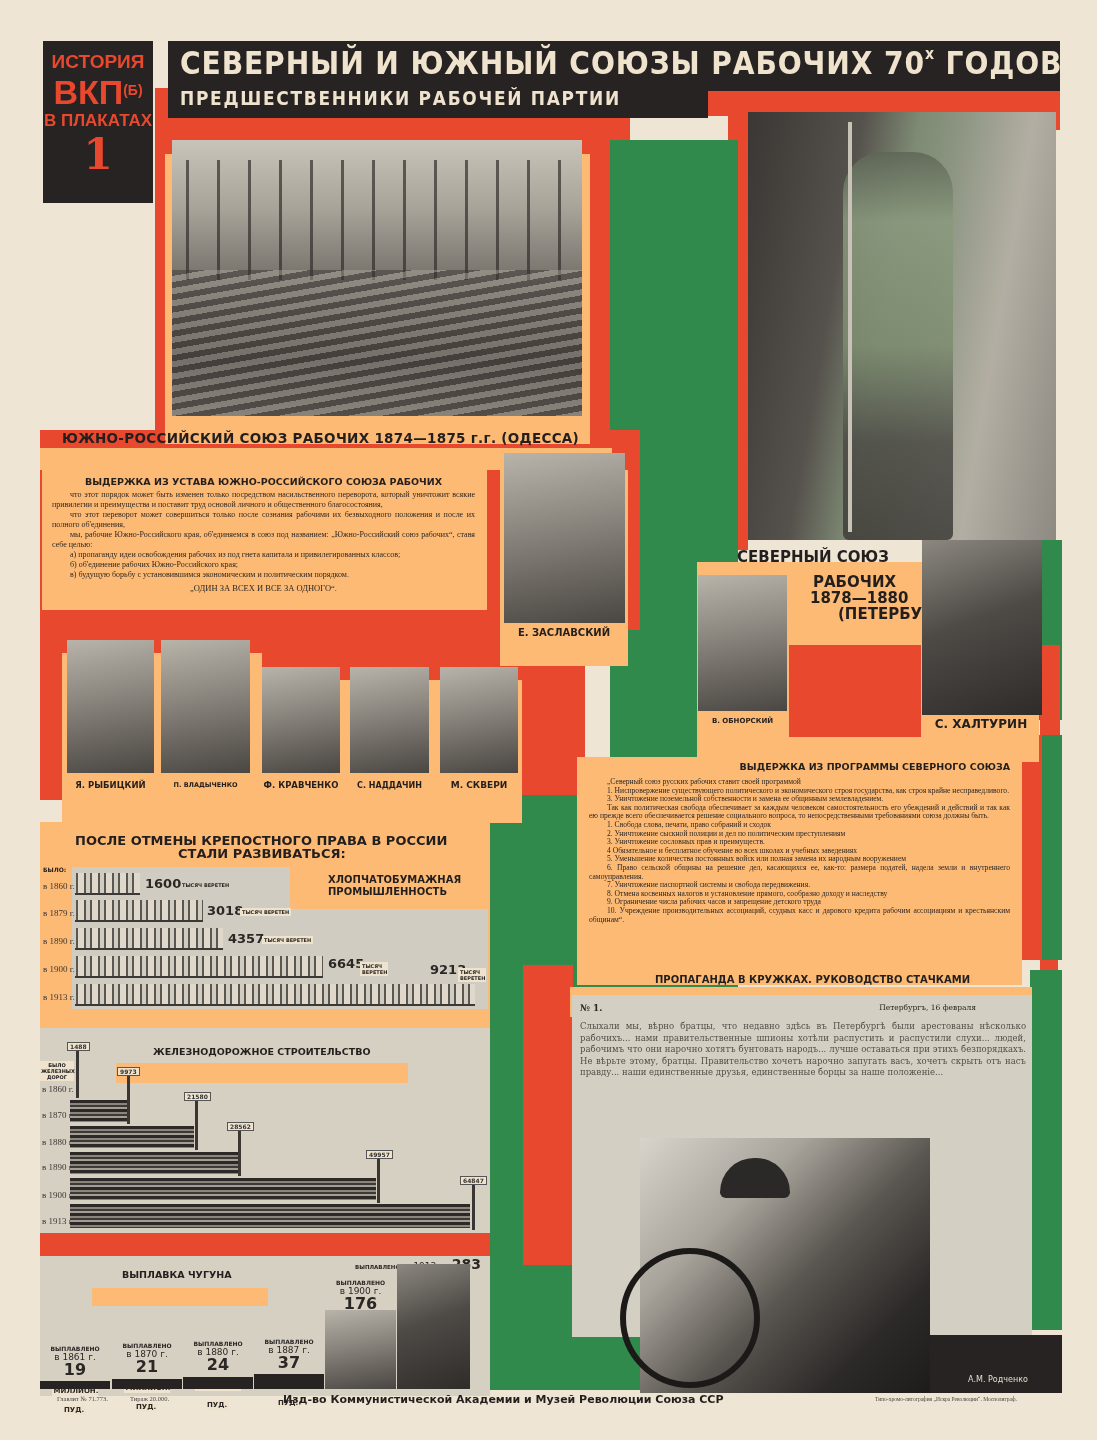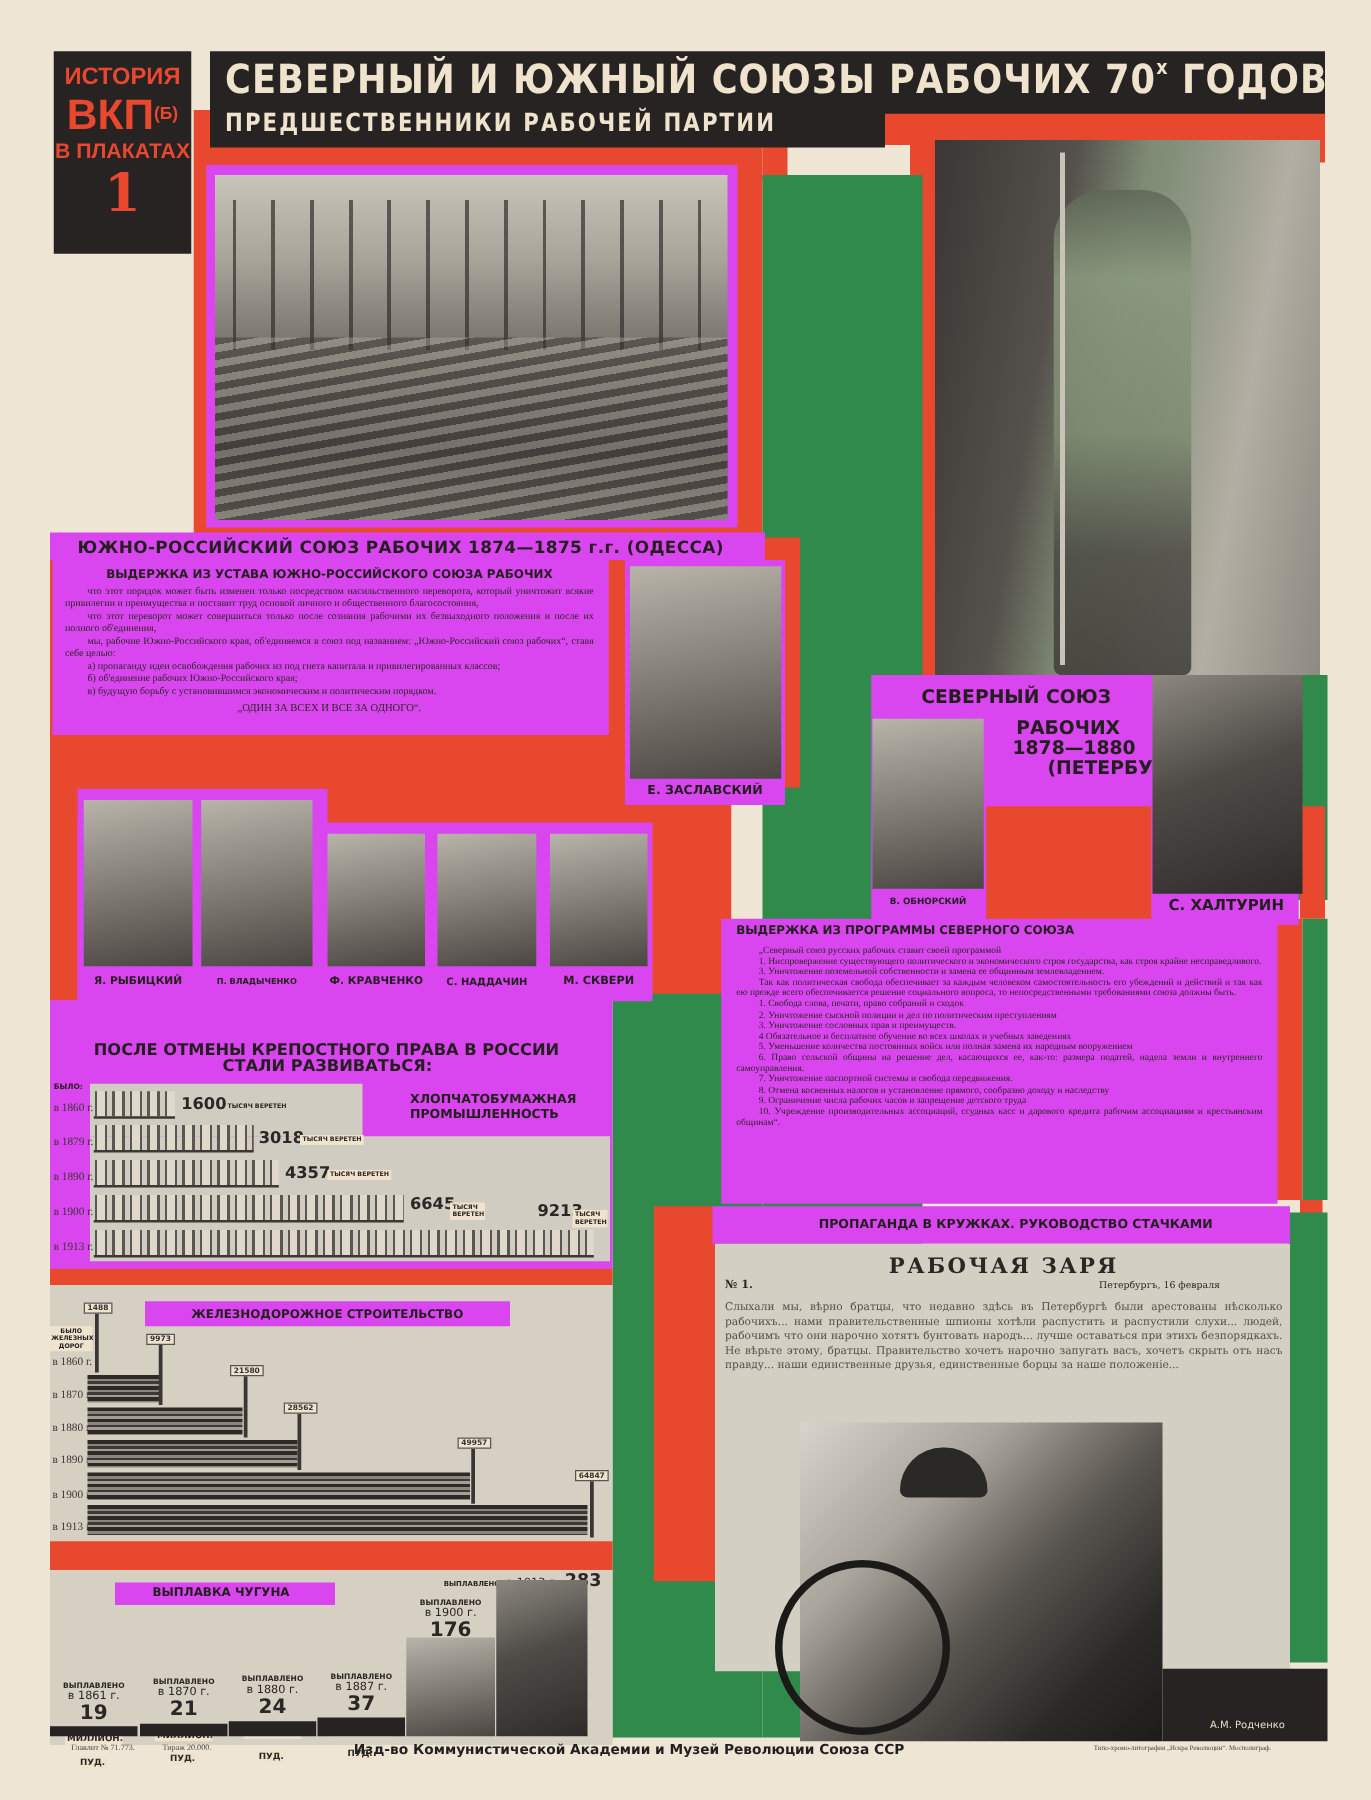--- a/index.html
+++ b/index.html
@@ -2,21 +2,21 @@
 <html><head>
 <meta charset="utf-8">
 <style>
   * { box-sizing: border-box; margin: 0; padding: 0; }
   html, body { width: 1097px; height: 1440px; overflow: hidden; }
   body { background: #eee5d4; font-family: "DejaVu Sans", sans-serif; position: relative; }
   .abs { position: absolute; }
   .red { background: #e8482e; }
   .green { background: #2f8a4c; }
   .black { background: #262322; }
-  .paper { background: #d946ef; }
+  .paper { background: #fdba74; margin-top: 22px; }
   .photo { background: linear-gradient(160deg, #8c8880 0%, #4e4b47 45%, #2e2b29 100%); }
   .photo-light { background: linear-gradient(170deg, #b9b4aa 0%, #77726b 60%, #4a4642 100%); }
 
   
   #badge { left: 43px; top: 41px; width: 110px; height: 162px; background: #262322; color: #e8482e; text-align: center; }
   #badge .l1 { font-family: "Liberation Sans", sans-serif; font-weight: bold; font-size: 19px; margin-top: 10px; letter-spacing: 0; }
   #badge .l2 { font-family: "Liberation Sans", sans-serif; font-weight: bold; font-size: 34px; line-height: 38px; }
   #badge .l2 sup { font-size: 14px; vertical-align: top; position: relative; top: -2px; }
   #badge .l3 { font-family: "Liberation Sans", sans-serif; font-weight: bold; font-size: 17px; }
   #badge .l4 { font-family: "DejaVu Serif", serif; font-weight: bold; font-size: 42px; line-height: 48px; }
@@ -133,21 +133,21 @@
 <div class="abs hdr" style="left:813px; top:574px; font-size:15px; line-height:16px;">РАБОЧИХ</div>
 <div class="abs hdr" style="left:810px; top:590px; font-size:15px; line-height:16px;">1878—1880</div>
 <div class="abs hdr" style="left:838px; top:606px; font-size:15px; line-height:16px;">(ПЕТЕРБУРГ)</div>
 <div class="abs photo-light" style="left:698px; top:575px; width:89px; height:136px;"></div>
 <div class="abs caption" style="left:698px; top:717px; width:89px; font-size:7px;">В. ОБНОРСКИЙ</div>
 <div class="abs red" style="left:789px; top:645px; width:132px; height:92px;"></div>
 <div class="abs photo" style="left:922px; top:540px; width:120px; height:175px;"></div>
 <div class="abs caption" style="left:922px; top:717px; width:118px; font-size:12px;">С. ХАЛТУРИН</div>
 
 <div class="abs paper" style="left:577px; top:735px; width:445px; height:228px; padding:4px 12px 0 12px;">
-  <div class="hdr" style="font-size:9.5px; text-align:left; margin-bottom:6px;">ВЫДЕРЖКА ИЗ ПРОГРАММЫ СЕВЕРНОГО СОЮЗА</div>
+  <div class="hdr" style="font-size:9.5px; text-align:right; margin-bottom:6px;">ВЫДЕРЖКА ИЗ ПРОГРАММЫ СЕВЕРНОГО СОЮЗА</div>
   <div class="body-text" style="font-size:7.6px; line-height:8.6px;">
     <p>„Северный союз русских рабочих ставит своей программой</p>
     <p>1. Ниспровержение существующего политического и экономического строя государства, как строя крайне несправедливого.</p>
     <p>3. Уничтожение поземельной собственности и замена ее общинным землевладением.</p>
     <p>Так как политическая свобода обеспечивает за каждым человеком самостоятельность его убеждений и действий и так как ею прежде всего обеспечивается решение социального вопроса, то непосредственными требованиями союза должны быть.</p>
     <p>1. Свобода слова, печати, право собраний и сходок</p>
     <p>2. Уничтожение сыскной полиции и дел по политическим преступлениям</p>
     <p>3. Уничтожение сословных прав и преимуществ.</p>
     <p>4 Обязательное и бесплатное обучение во всех школах и учебных заведениях</p>
     <p>5. Уменьшение количества постоянных войск или полная замена их народным вооружением</p>
@@ -156,21 +156,20 @@
     <p>8. Отмена косвенных налогов и установление прямого, сообразно доходу и наследству</p>
     <p>9. Ограничение числа рабочих часов и запрещение детского труда</p>
     <p>10. Учреждение производительных ассоциаций, ссудных касс и дарового кредита рабочим ассоциациям и крестьянским общинам“.</p>
   </div>
 </div>
 
 <div class="abs paper" style="left:570px; top:965px; width:462px; height:30px;"></div>
 <div class="abs hdr" style="left:655px; top:974px; font-size:10px;">ПРОПАГАНДА В КРУЖКАХ. РУКОВОДСТВО СТАЧКАМИ</div>
 
 <div class="abs news" style="left:572px; top:995px; width:460px; height:342px; padding:8px 6px 0 8px;">
-  <div style="font-family:'DejaVu Serif',serif; font-weight:bold; font-size:17px; text-align:center; color:#2b2725; letter-spacing:2px;">РАБОЧАЯ ЗАРЯ</div>
   <div style="display:flex; justify-content:space-between; padding:0 50px 0 0;">
     <span style="font-family:'DejaVu Serif',serif; font-weight:bold; font-size:9px; color:#2b2725;">№ 1.</span>
     <span style="font-family:'DejaVu Serif',serif; font-size:7.5px; color:#2b2725;">Петербургъ, 16 февраля</span>
   </div>
   <div class="news-lines" style="margin-top:8px; height:290px; overflow:hidden;">Слыхали мы, вѣрно братцы, что недавно здѣсь въ Петербургѣ были арестованы нѣсколько рабочихъ... нами правительственные шпионы хотѣли распустить и распустили слухи... людей, рабочимъ что они нарочно хотятъ бунтовать народъ... лучше оставаться при этихъ безпорядкахъ. Не вѣрьте этому, братцы. Правительство хочетъ нарочно запугать васъ, хочетъ скрыть отъ насъ правду... наши единственные друзья, единственные борцы за наше положеніе...</div>
 </div>
 <div class="abs" style="left:640px; top:1138px; width:290px; height:255px; background: linear-gradient(135deg, #d8d4cc 0%, #a9a49b 30%, #5a5651 55%, #2c2a28 80%, #1e1c1b 100%);">
   <div class="abs" style="left:80px; top:20px; width:70px; height:40px; background:#2b2927; border-radius:35px 35px 6px 6px;"></div>
   <div class="abs" style="left:-20px; top:110px; width:140px; height:140px; border:6px solid #1c1a19; border-radius:50%;"></div>
 </div>

